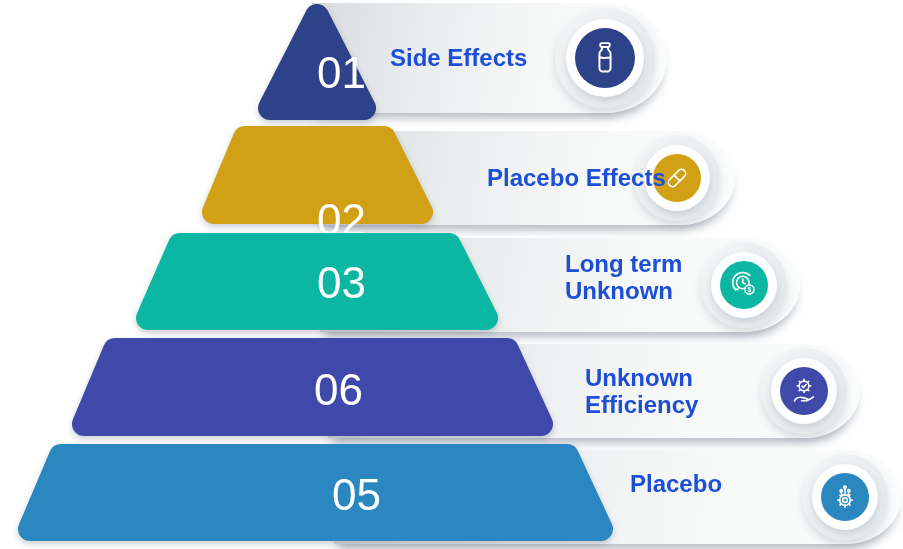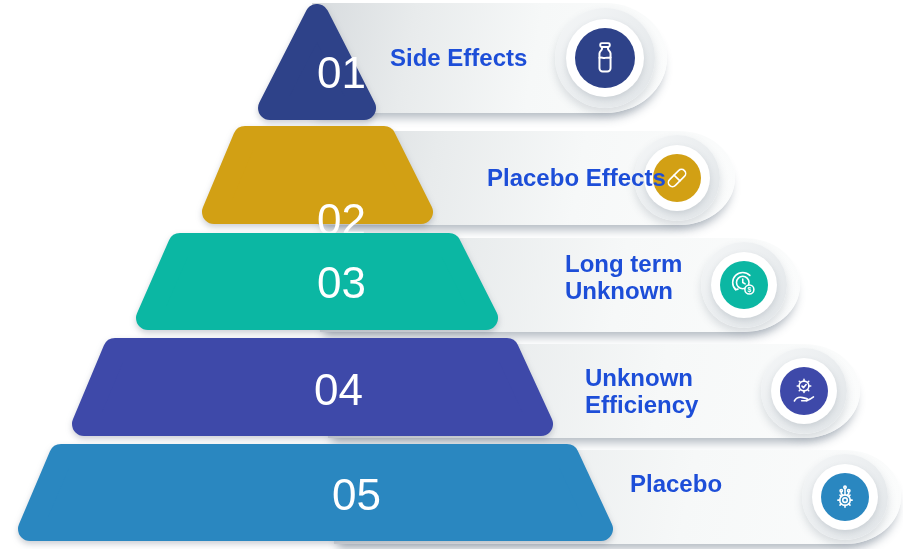--- a/index.html
+++ b/index.html
@@ -123,21 +123,21 @@
         <circle cx="12" cy="8" r="3.9"></circle>
         <path d="M10.4 8.1 L11.6 9.3 L13.7 6.8"></path>
         <path d="M15.9 8 L17.4 8 M14.8 10.8 L15.8 11.8 M12 11.9 L12 13.2 M9.2 10.8 L8.2 11.8 M8.1 8 L6.6 8 M9.2 5.2 L8.2 4.2 M12 4.1 L12 2.6 M14.8 5.2 L15.8 4.2"></path>
         <path d="M4.3 20 C5.8 17.4 8.4 16.7 10.9 17.3 L14.1 18.1 C15.2 18.4 15 19.8 13.8 19.8 L10.1 19.8"></path>
         <path d="M13.9 19.7 C16.2 19.1 18 18 19.6 16.7"></path>
       </svg>
     </div>
     <svg class="trap-layer" viewBox="0 0 903 549">
       <path class="trap" d="M115 350 L507 350 L541 424 L84 424 Z"></path>
     </svg>
-    <div class="num" style="left:263px;top:364px;">04</div>
+    <div class="num" style="left:263px;top:364px;">06</div>
     <div class="label" style="left:585px;top:364px;">
       <div>Unknown</div>
       <div>Efficiency</div>
     </div>
   </div>
 
   <div style="--c: #2a87c0;">
     <div class="bar" style="left:334px;top:450px;width:567px;height:94px;border-radius:0 56px 56px 0 / 0 50% 50% 0;"></div>
     <div class="ring ring-outer" style="left:802px;top:454px;width:86px;height:86px;"></div>
     <div class="ring ring-mid" style="left:812px;top:464px;width:66px;height:66px;"></div>

